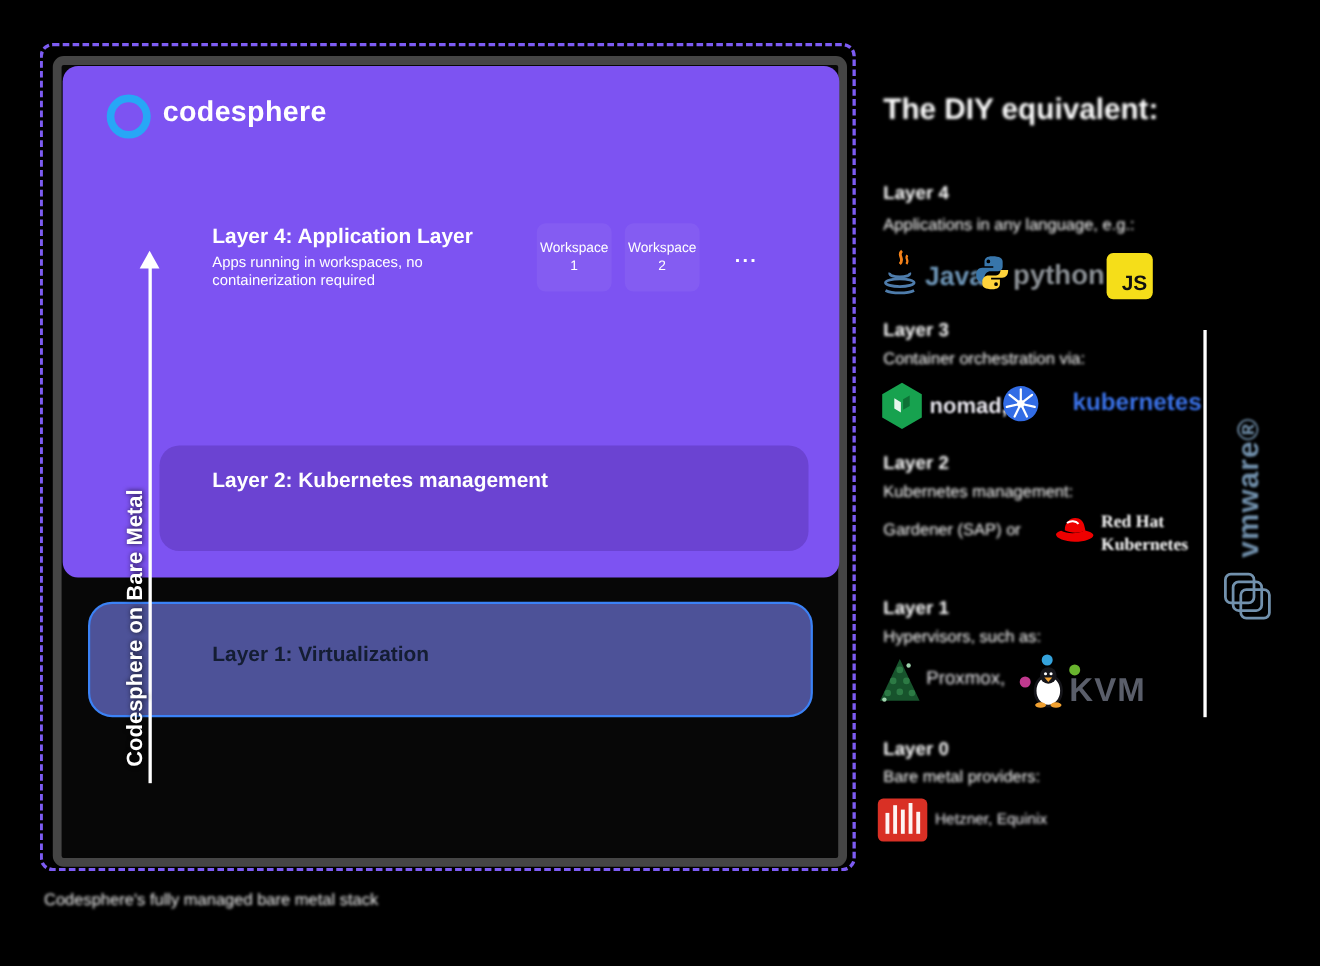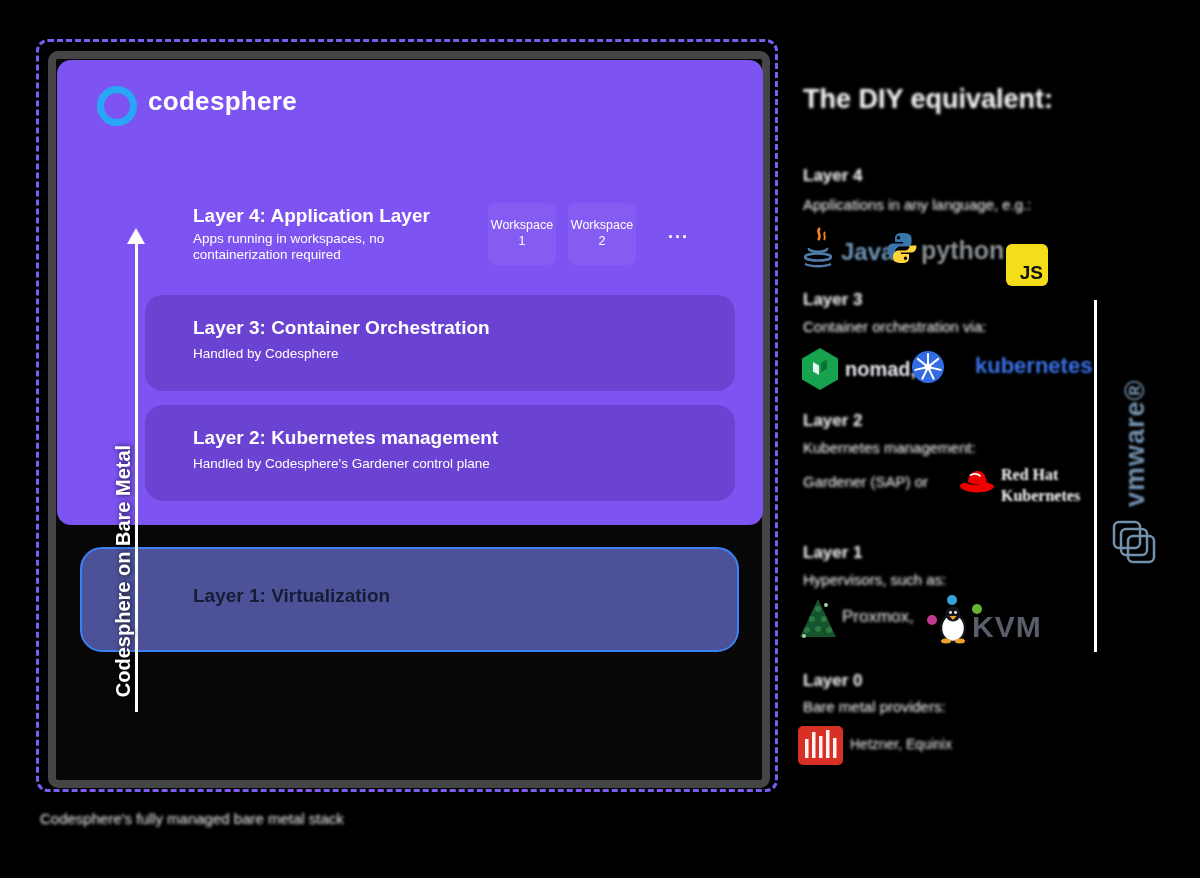--- a/index.html
+++ b/index.html
@@ -53,21 +53,21 @@
   #s1-h{top:166px;} #s1-p{top:196px;}
   #s2-h{top:290px;} #s2-p{top:318px;}
   #s3-h{top:411px;} #s3-p{top:439px;}
   #s4-h{top:543px;} #s4-p{top:571px;}
   #s5-h{top:671px;} #s5-p{top:698px;}
 
   #java-icon{left:800px;top:226px;}
   #java-word{left:841px;top:238px;font-size:24px;font-weight:700;color:#6c93b4;}
   #py-icon{left:886px;top:232px;}
   #py-word{left:921px;top:236px;font-size:25px;font-weight:600;color:#8a8f94;}
-  #js-badge{left:1006px;top:244px;width:42px;height:42px;background:#f5de19;border-radius:6px;
+  #js-badge{left:1006px;top:230px;width:42px;height:42px;background:#f5de19;border-radius:6px;
             display:flex;align-items:flex-end;justify-content:flex-end;padding:0 5px 2px 0;
             box-sizing:border-box;color:#101010;font-weight:700;font-size:19px;}
 
   #nomad-icon{left:800px;top:347px;}
   #nomad-word{left:845px;top:358px;font-size:20px;font-weight:700;color:#eceaf2;}
   #k8s-icon{left:911px;top:350px;}
   #k8s-word{left:948px;top:353px;font-size:22px;font-weight:700;color:#3a72e8;margin-left:27px;}
 
   #gardener-text{left:803px;top:473px;font-size:15px;}
   #fedora-icon{left:957px;top:467px;}
@@ -107,28 +107,23 @@
   <div class="abs ws-chip" id="ws1">
     <span>Workspace</span>
     <span>1</span>
   </div>
   <div class="abs ws-chip" id="ws2">
     <span>Workspace</span>
     <span>2</span>
   </div>
   <div class="abs" id="ws-more">...</div>
 
-  <div class="abs inner-box" id="l3-box">
-    <div class="inner-title">Layer 3: Container Orchestration</div>
-    <div class="inner-sub">Handled by Codesphere</div>
-  </div>
 
   <div class="abs inner-box" id="l2-box">
     <div class="inner-title">Layer 2: Kubernetes management</div>
-    <div class="inner-sub">Handled by Codesphere's Gardener control plane</div>
   </div>
 
   <div class="abs" id="l1-box">
     <div id="l1-title">Layer 1: Virtualization</div>
   </div>
 
   <div class="abs" id="arrow-line"></div>
   <div class="abs" id="arrow-head"></div>
   <div class="abs" id="side-label">Codesphere on Bare Metal</div>
 

